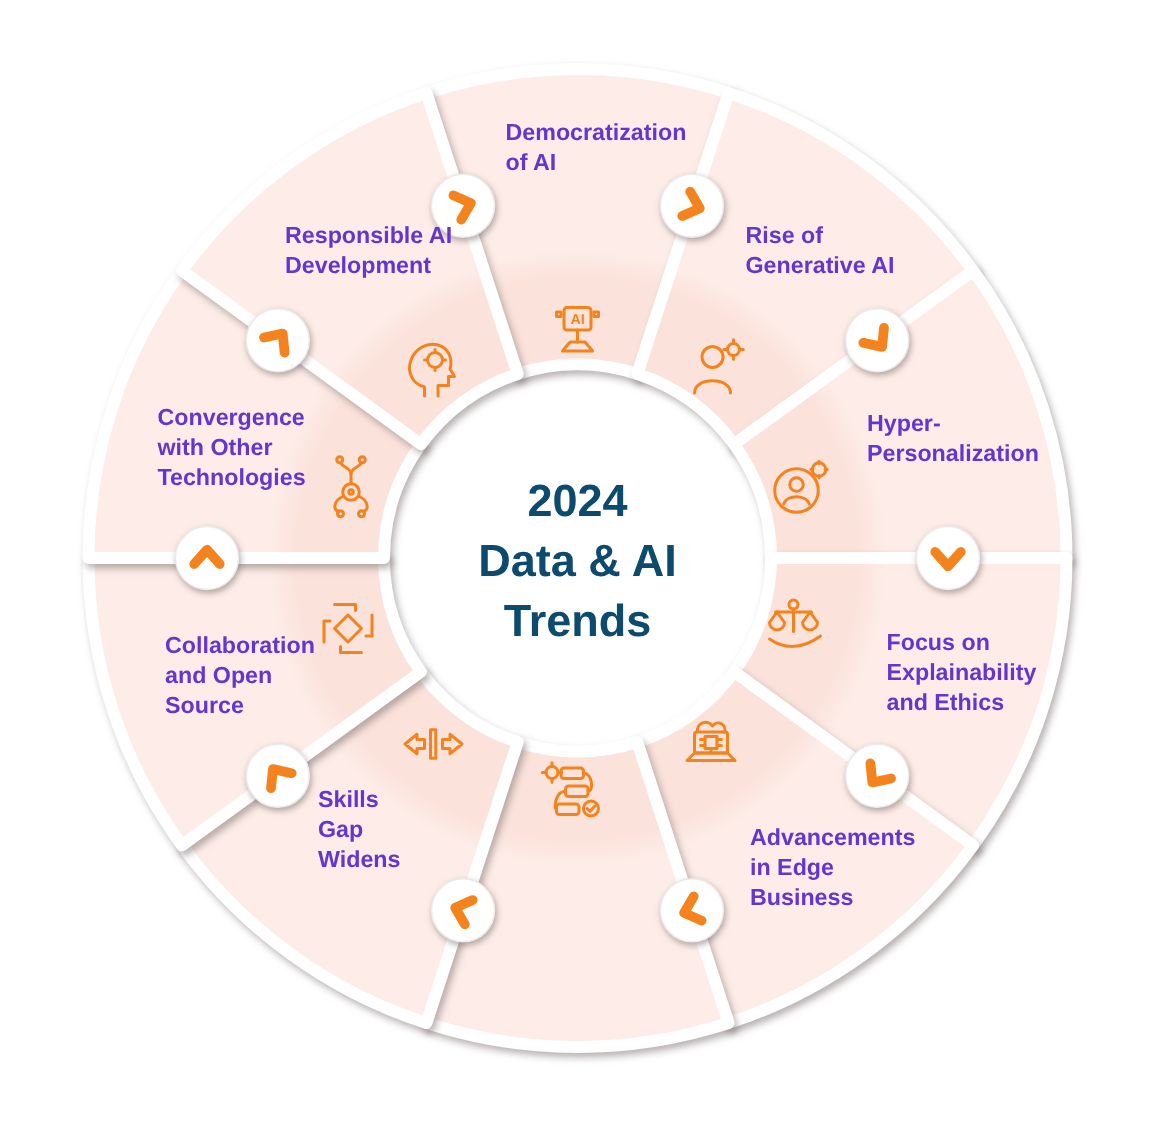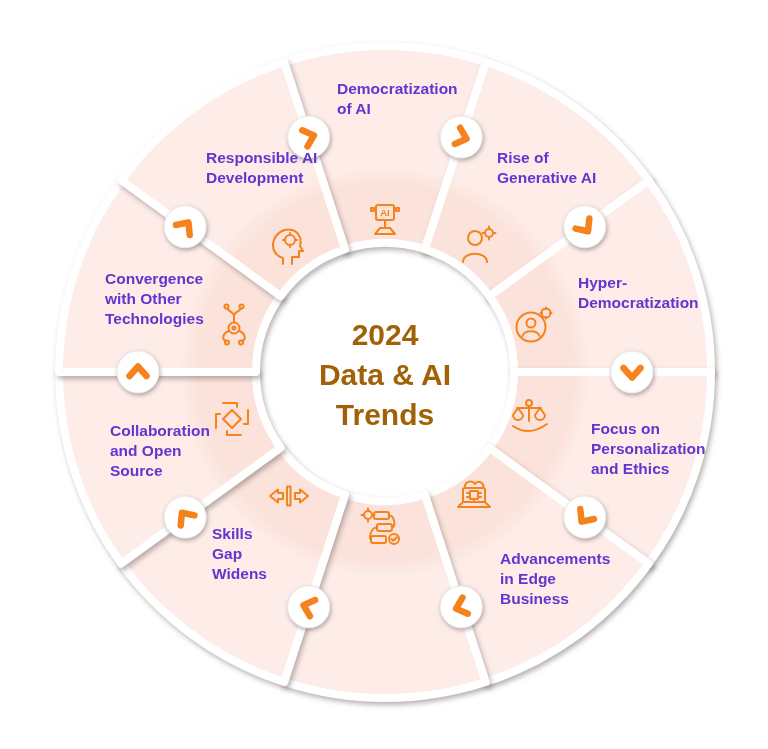--- a/index.html
+++ b/index.html
@@ -27,21 +27,21 @@
   .ic-text{
     fill:#f5831d;stroke:none;font-family:"Liberation Sans",sans-serif;
     font-weight:bold;font-size:9.5px;text-anchor:middle;
   }
   .trend-label{
     position:absolute;color:#6435cf;font-weight:bold;font-size:15.5px;
     line-height:1.28;white-space:pre-line;letter-spacing:0;
   }
   .center-title{
     position:absolute;left:385px;top:375px;transform:translate(-50%,-50%);
-    color:#a16207;font-weight:bold;font-size:30px;line-height:1.33;
+    color:#0c4a6e;font-weight:bold;font-size:30px;line-height:1.33;
     text-align:center;white-space:pre-line;
   }
 </style>
 </head>
 <body>
 
 <div id="stage">
 
   <svg width="768" height="749" viewBox="0 0 768 749">
     <defs>
@@ -195,32 +195,32 @@
 
   <div class="center-title">2024
 Data &amp; AI
 Trends</div>
 
   <div class="trend-label" style="left:497px;top:148px;">Rise of
 Generative AI</div>
   <div class="trend-label" style="left:337px;top:79px;">Democratization
 of AI</div>
   <div class="trend-label" style="left:578px;top:273px;">Hyper-
-Democratization</div>
+Personalization</div>
   <div class="trend-label" style="left:591px;top:419px;">Focus on
-Personalization
+Explainability
 and Ethics</div>
   <div class="trend-label" style="left:500px;top:549px;">Advancements
 in Edge
 Business</div>
   <div class="trend-label" style="left:212px;top:524px;">Skills
 Gap
 Widens</div>
   <div class="trend-label" style="left:105px;top:269px;">Convergence
 with Other
 Technologies</div>
   <div class="trend-label" style="left:110px;top:421px;">Collaboration
 and Open
 Source</div>
-  <div class="trend-label" style="left:190px;top:148px;margin-left:16px;">Responsible AI
+  <div class="trend-label" style="left:190px;top:148px;">Responsible AI
 Development</div>
 
 </div>
 
 </body></html>

